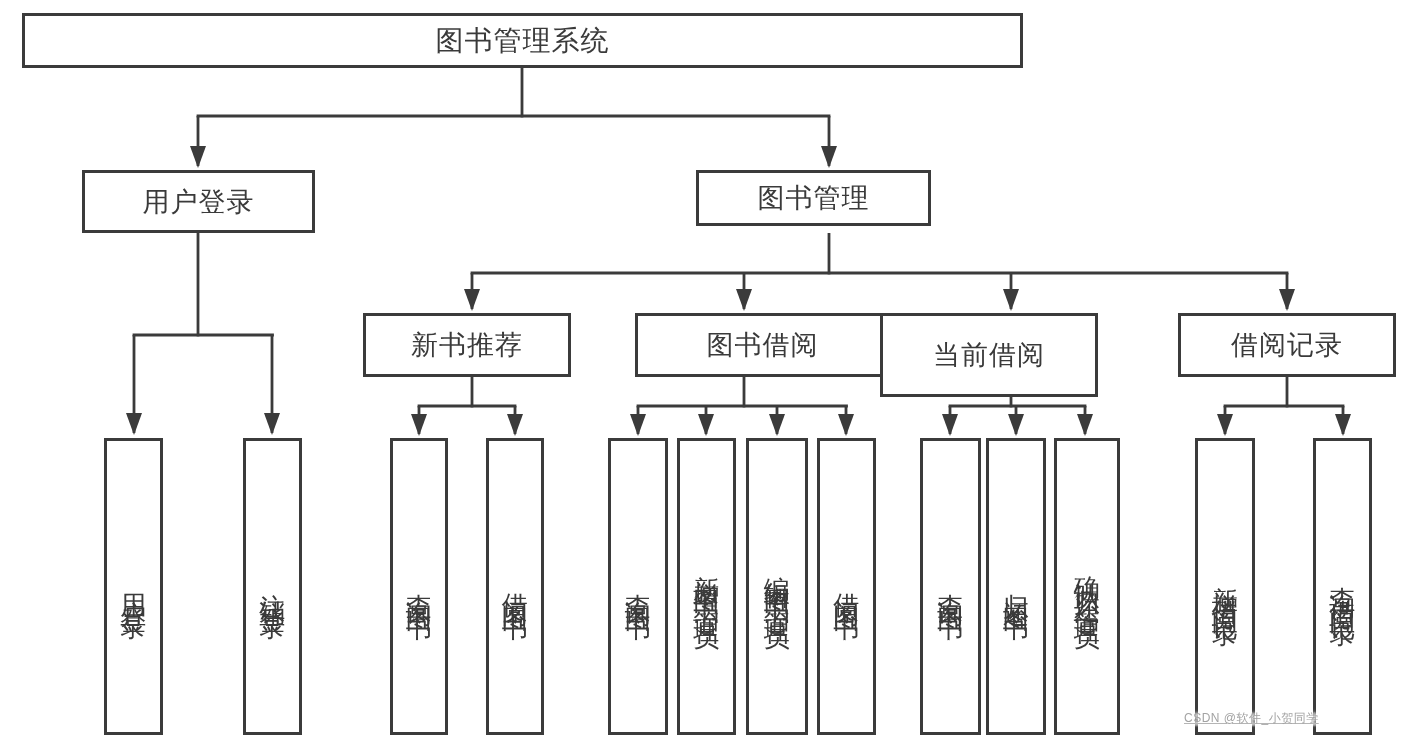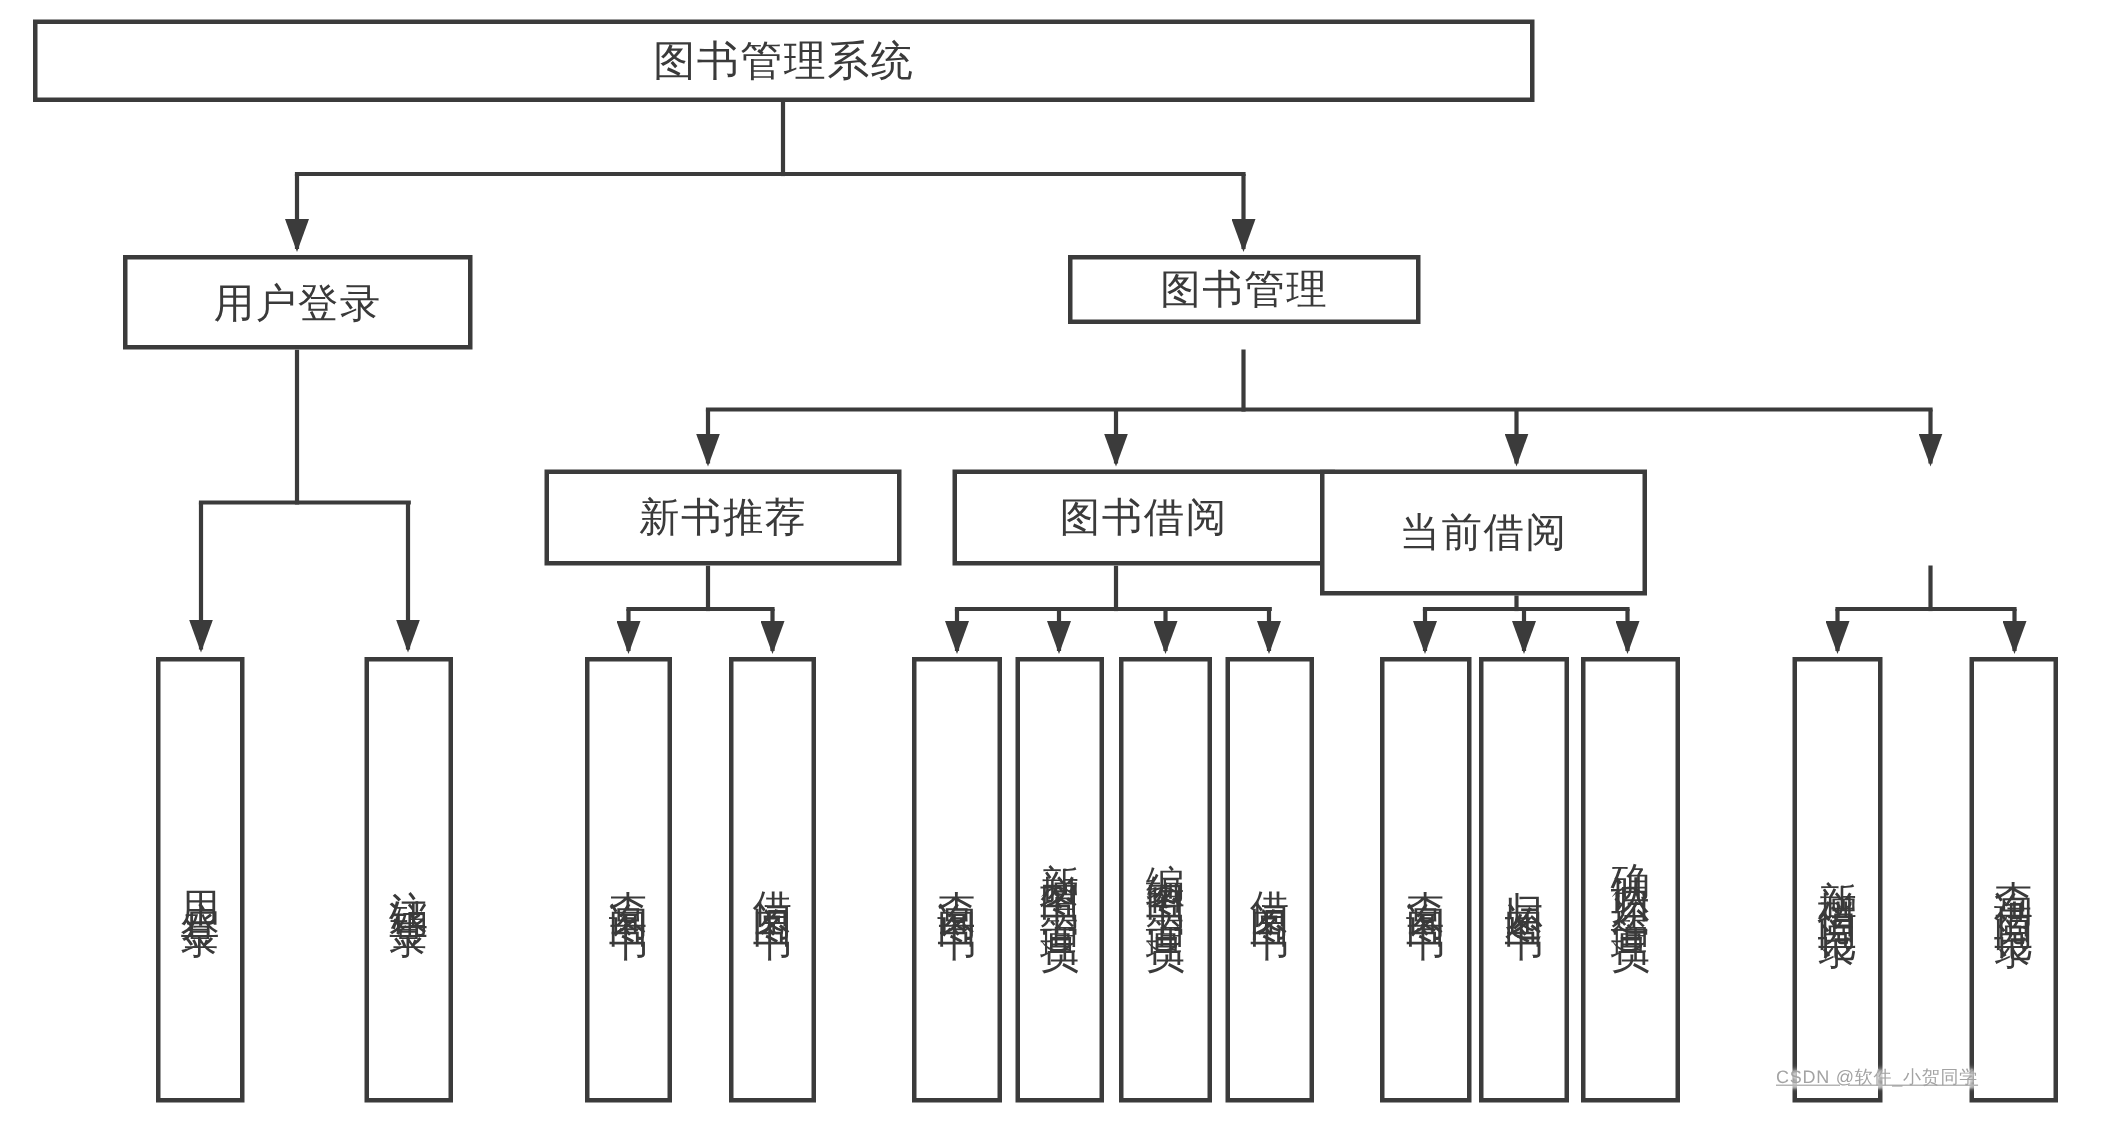--- a/index.html
+++ b/index.html
@@ -117,25 +117,26 @@
         <line x1="1225" y1="406" x2="1225" y2="434" marker-end="url(#arw)"></line>
         <line x1="1343" y1="406" x2="1343" y2="434" marker-end="url(#arw)"></line>
       </g>
 
     </g>
   </svg>
 
   <div class="box h title" style="left:22px; top:13px; width:1001px; height:55px">图书管理系统</div>
 
   <div class="box h" style="left:82px; top:170px; width:233px; height:63px">用户登录</div>
-  <div class="box h" style="left:712px; top:170px; width:235px; height:46px">图书管理</div>
+  <div class="box h" style="left:696px; top:170px; width:235px; height:56px">图书管理</div>
 
-  <div class="box h" style="left:363px; top:313px; width:238px; height:64px">新书推荐</div>
+  <div class="box h" style="left:363px; top:313px; width:208px; height:64px">新书推荐</div>
   <div class="box h" style="left:635px; top:313px; width:255px; height:64px">图书借阅</div>
   <div class="box h" style="left:880px; top:313px; width:218px; height:84px">当前借阅</div>
+  <div class="box h" style="left:1178px; top:313px; width:218px; height:64px">借阅记录</div>
 
   <div class="box v" style="left:104px; top:438px; width:59px; height:297px">用户登录</div>
   <div class="box v" style="left:243px; top:438px; width:59px; height:297px">注销登录</div>
 
   <div class="box v" style="left:390px; top:438px; width:58px; height:297px">查询图书</div>
   <div class="box v" style="left:486px; top:438px; width:58px; height:297px">借阅图书</div>
 
   <div class="box v" style="left:608px; top:438px; width:60px; height:297px">查询图书</div>
   <div class="box v" style="left:677px; top:438px; width:59px; height:297px">新增图书（管理员）</div>
   <div class="box v" style="left:746px; top:438px; width:62px; height:297px">编辑图书（管理员）</div>

